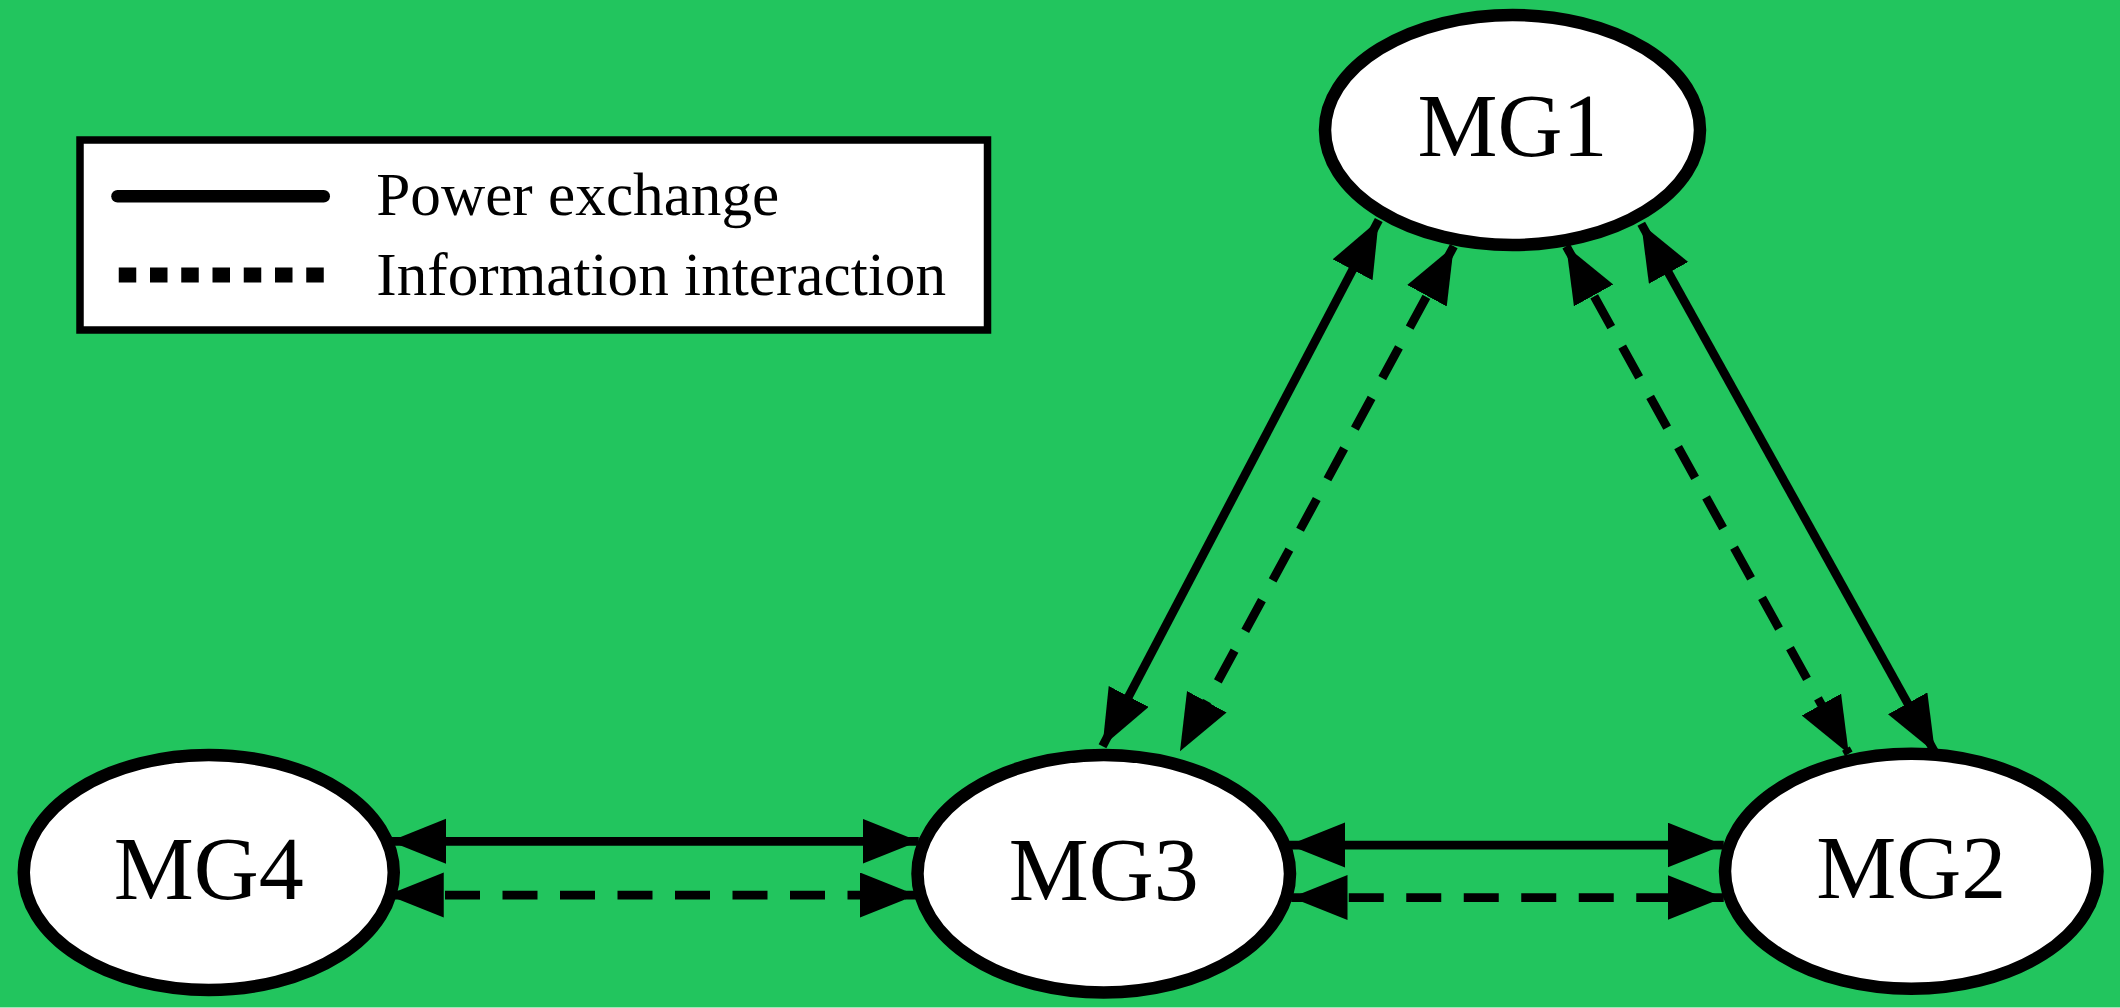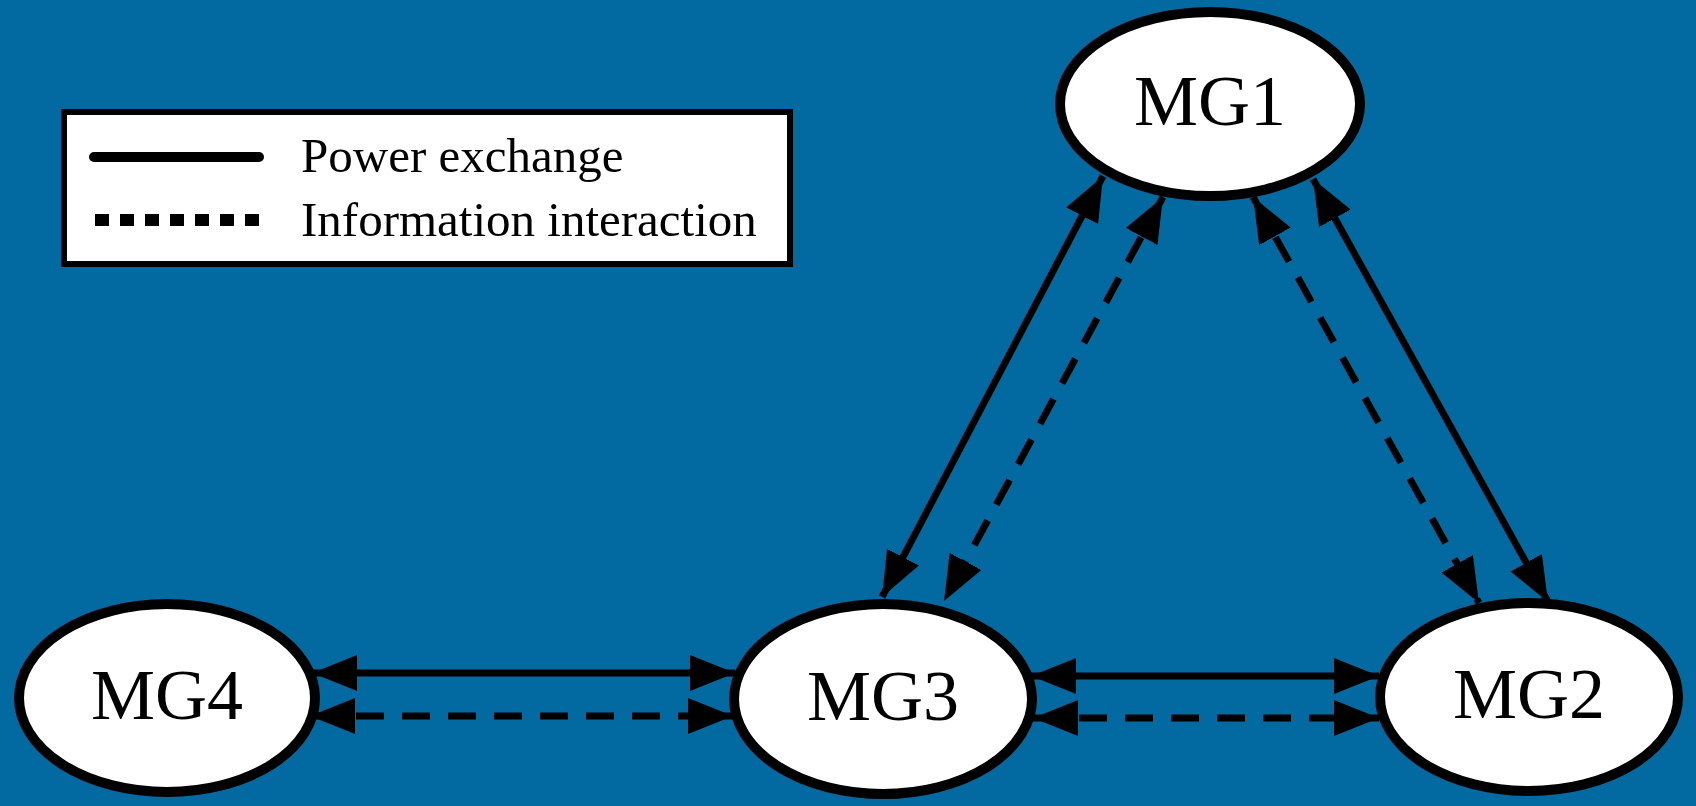--- a/index.html
+++ b/index.html
@@ -4,21 +4,21 @@
 <style>
   html, body {
     margin: 0;
     padding: 0;
     background: #ffffff;
   }
   .figure-wrap {
     width: 1696px;
     height: 806px;
     position: relative;
-    background: #0369a1;
+    background: #22c55e;
     overflow: hidden;
     text-decoration: underline;
   }
   svg {
     display: block;
   }
   .node-label {
     font-family: "Liberation Serif", "DejaVu Serif", serif;
     font-size: 72px;
     fill: #000000;

